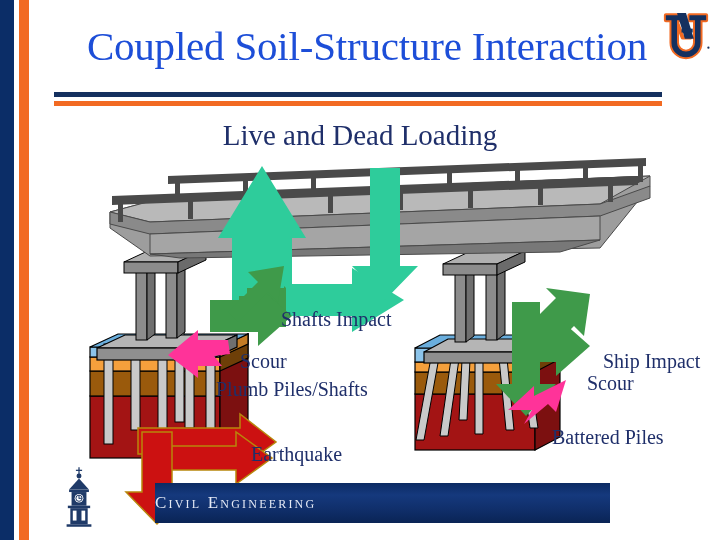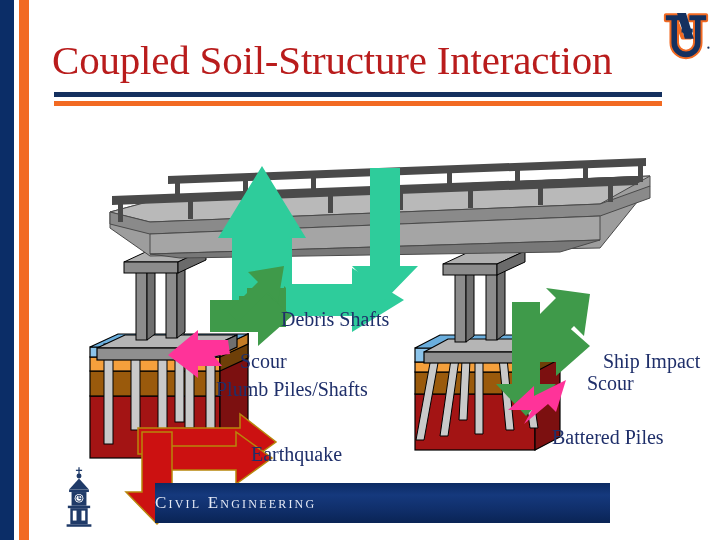--- a/index.html
+++ b/index.html
@@ -34,27 +34,28 @@
   .edge-orange {
     position: absolute;
     left: 19px; top: 0;
     width: 10px; height: 540px;
     background: #f26a22;
   }
 
   
   .title {
     position: absolute;
-    left: 52px; top: 36px;
+    left: 52px; top: 22px;
     width: 630px;
     font-size: 41px;
     line-height: 48px;
-    color: #b91c1c;
+    color: #1d4ed8;
     white-space: nowrap;
     letter-spacing: -0.2px;
+    text-align: center;
   }
   .rule-navy {
     position: absolute;
     left: 54px; top: 92px;
     width: 608px; height: 5px;
     background: #14305f;
   }
   .rule-orange {
     position: absolute;
     left: 54px; top: 101px;
@@ -127,20 +128,21 @@
 
 <div id="slide">
 
   <div class="edge-navy"></div>
   <div class="edge-white"></div>
   <div class="edge-orange"></div>
 
   <div class="title">Coupled Soil-Structure Interaction</div>
   <div class="rule-navy"></div>
   <div class="rule-orange"></div>
+  <div class="subtitle">Live and Dead Loading</div>
 
   <svg class="au-logo" viewBox="0 0 100 100">
     <g>
 
       <g fill="none" stroke="#f26a22" stroke-width="7" stroke-linejoin="round">
         <path d="M14 20 h30 v9 h-10 v40 a16 16 0 0 0 32 0 V29 H56 v-9 h30 v9 H76 v40 a26 26 0 0 1 -52 0 V29 H14 Z"></path>
         <path d="M30 22 L46 22 L58 60 L44 60 Z"></path>
       </g>
 
       <g fill="#14305f">
@@ -309,21 +311,21 @@
     <g>
 
       <polygon points="138,428 240,428 240,414 276,442 240,468 240,454 138,454" fill="#cc1111" stroke="#b8860b" stroke-width="1.5"></polygon>
 
       <polygon points="152,446 236,446 236,432 272,458 236,484 236,470 152,470" fill="#cc1111" stroke="#b8860b" stroke-width="1.5"></polygon>
 
       <polygon points="142,432 172,432 172,492 188,492 157,524 126,492 142,492" fill="#cc1111" stroke="#b8860b" stroke-width="1.5"></polygon>
     </g>
   </svg>
 
-  <div class="lbl lbl-debris">Debris Shafts</div>
+  <div class="lbl lbl-debris">Shafts Impact</div>
   <div class="lbl lbl-scour-l">Scour</div>
   <div class="lbl lbl-plumb">Plumb Piles/Shafts</div>
   <div class="lbl lbl-ship">Ship Impact</div>
   <div class="lbl lbl-eq">Earthquake</div>
   <div class="lbl lbl-scour-r">Scour</div>
   <div class="lbl lbl-battered">Battered Piles</div>
 
   <svg class="tower" viewBox="0 0 60 100">
     <g fill="#1f3a68">
       <rect x="29" y="2" width="2" height="12"></rect>

